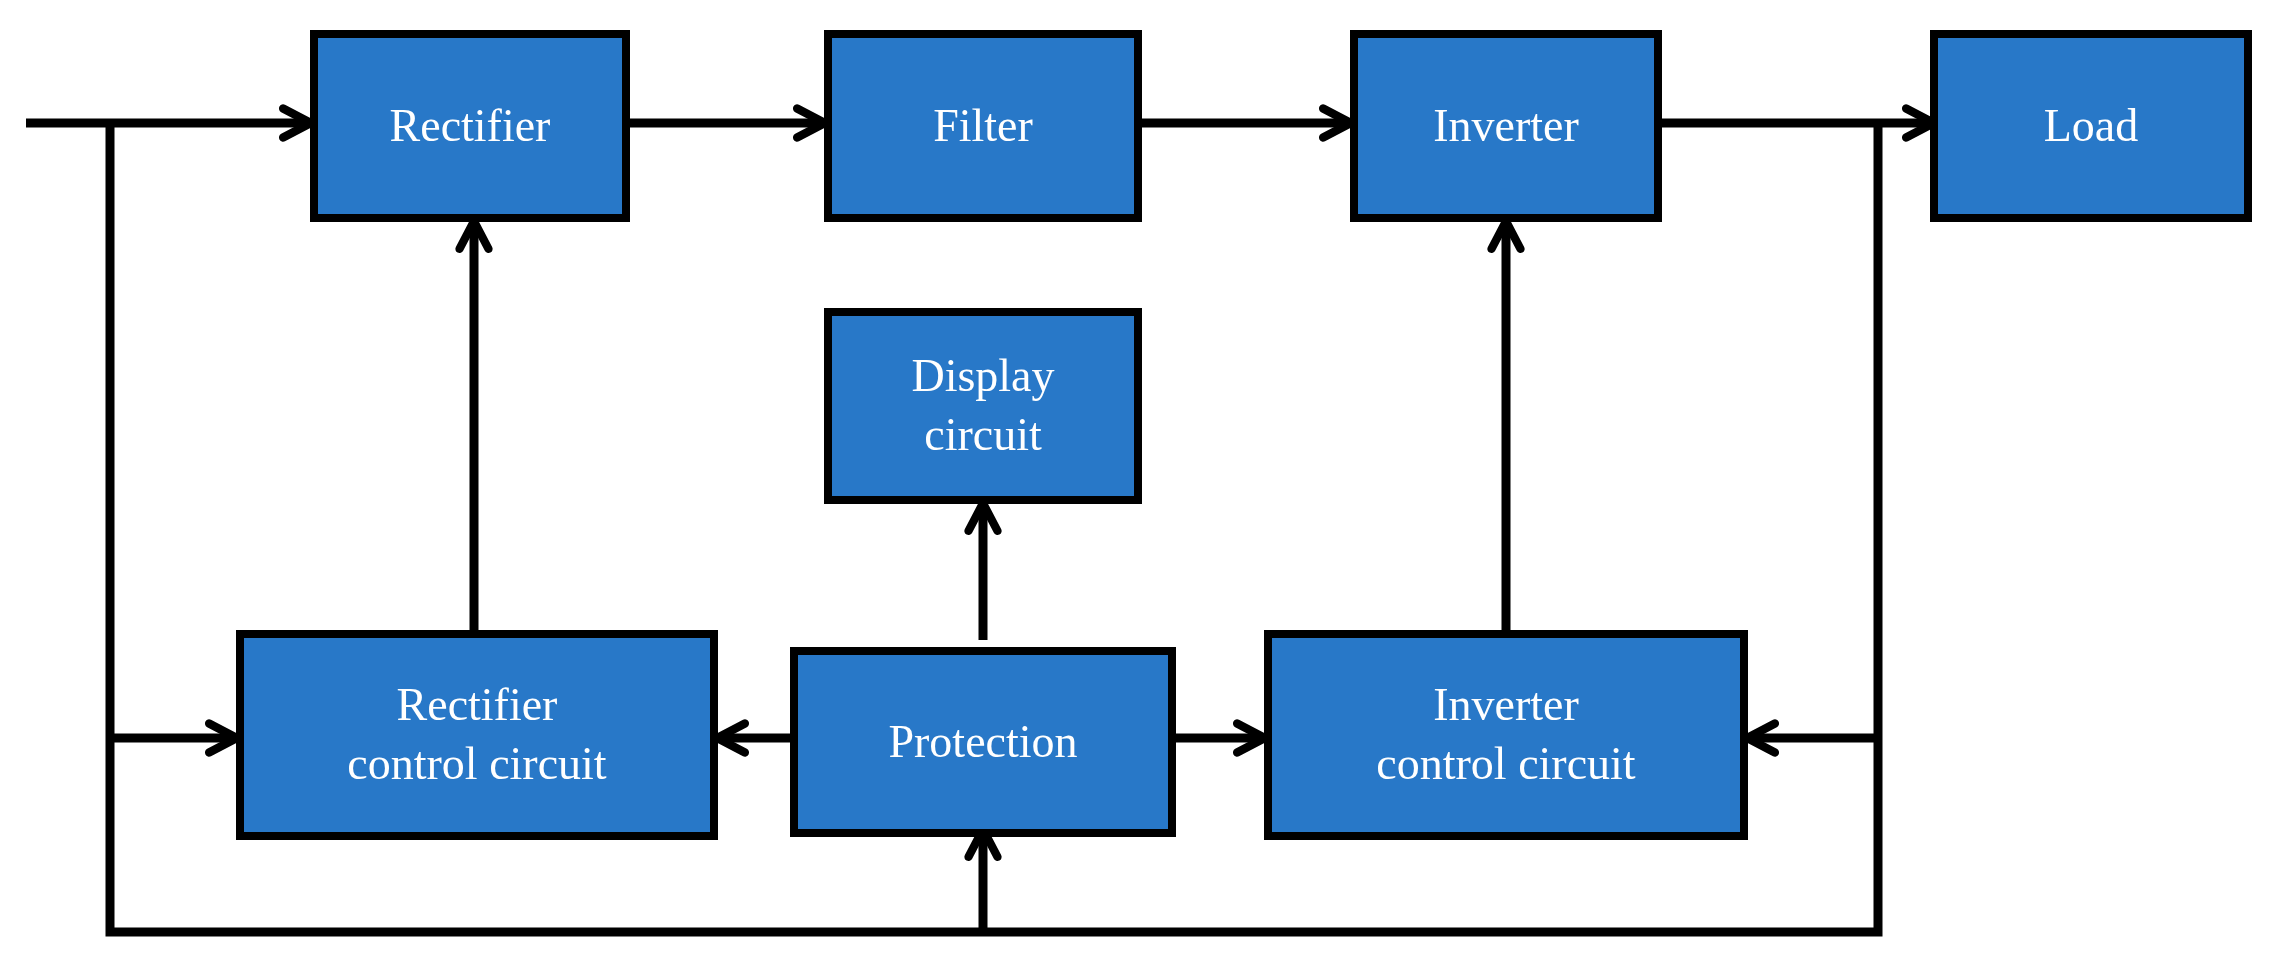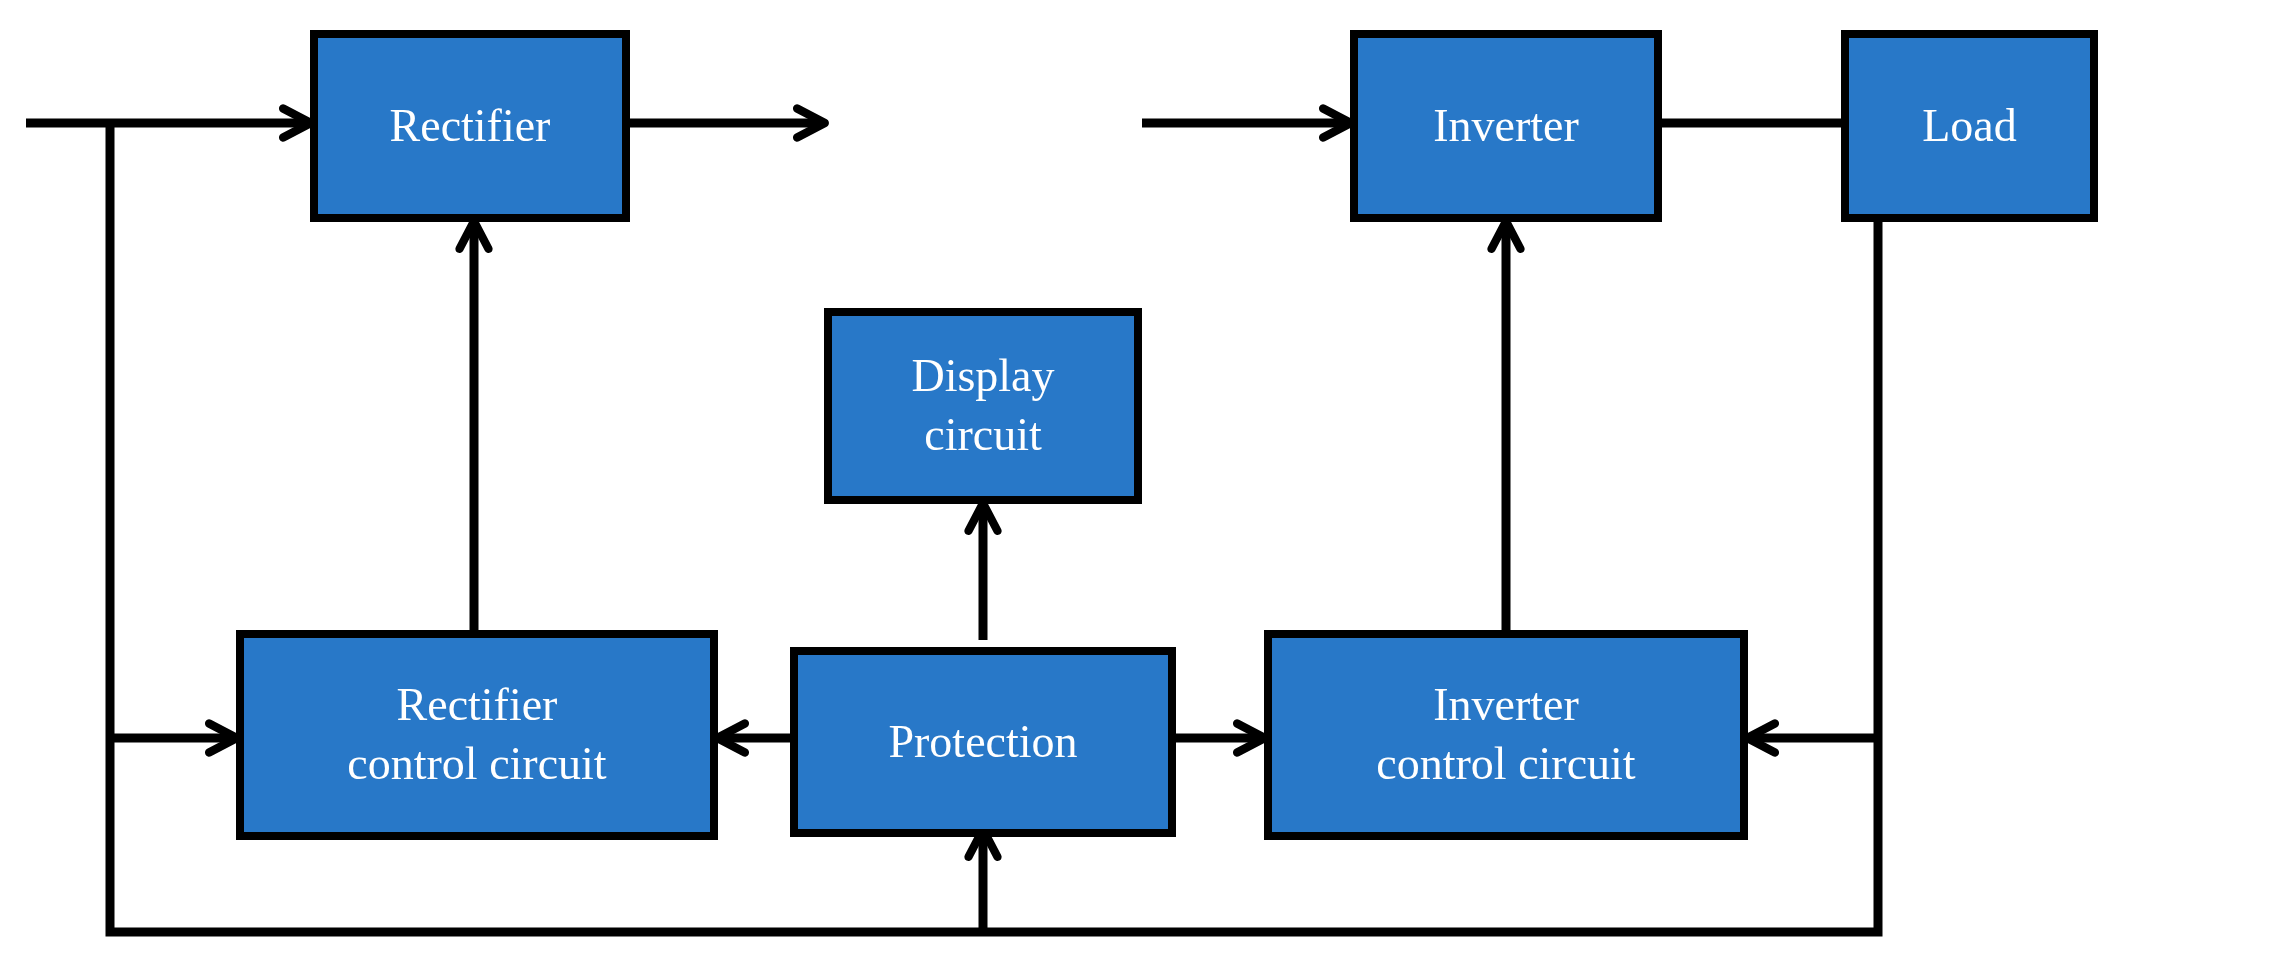--- a/index.html
+++ b/index.html
@@ -34,21 +34,21 @@
     color:var(--label-text);
     font-size:46px;
     line-height:1.28;
     white-space:pre-line;
     user-select:none;
   }
   
   .n-rectifier        {left:310px;  top:30px;  width:320px; height:192px;}
   .n-filter           {left:824px;  top:30px;  width:318px; height:192px;}
   .n-inverter         {left:1350px; top:30px;  width:312px; height:192px;}
-  .n-load             {left:1841px; top:30px;  width:257px; height:192px;}
+  .n-load             {left:1930px; top:30px;  width:322px; height:192px;}
   .n-display          {left:824px;  top:308px; width:318px; height:196px;}
   .n-rect-ctrl        {left:236px;  top:630px; width:482px; height:210px;}
   .n-protection       {left:790px;  top:647px; width:386px; height:190px;}
   .n-inv-ctrl         {left:1264px; top:630px; width:484px; height:210px;}
 </style>
 </head>
 <body>
 
 <div class="canvas">
 
@@ -75,20 +75,23 @@
 
     <path class="conn" marker-end="url(#arrow)" d="M 110 738 L 236 738"></path>
     <path class="conn" marker-end="url(#arrow)" d="M 1878 738 L 1748 738"></path>
     <path class="conn" marker-end="url(#arrow)" d="M 983 932 L 983 830"></path>
   </svg>
 
   <div class="node n-rectifier">
     <span class="node-label">Rectifier</span>
   </div>
 
+  <div class="node n-filter">
+    <span class="node-label">Filter</span>
+  </div>
 
   <div class="node n-inverter">
     <span class="node-label">Inverter</span>
   </div>
 
   <div class="node n-load">
     <span class="node-label">Load</span>
   </div>
 
   <div class="node n-display">

